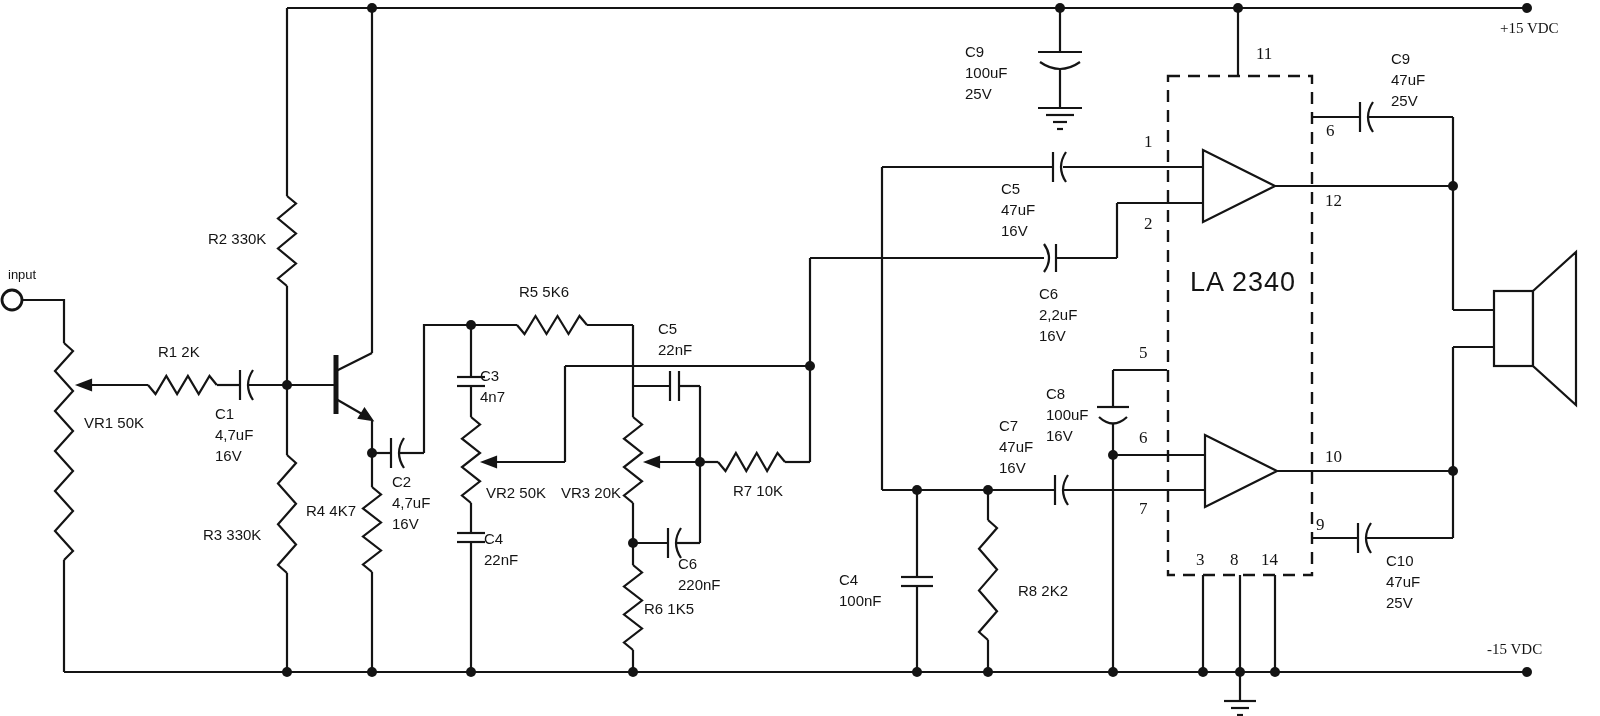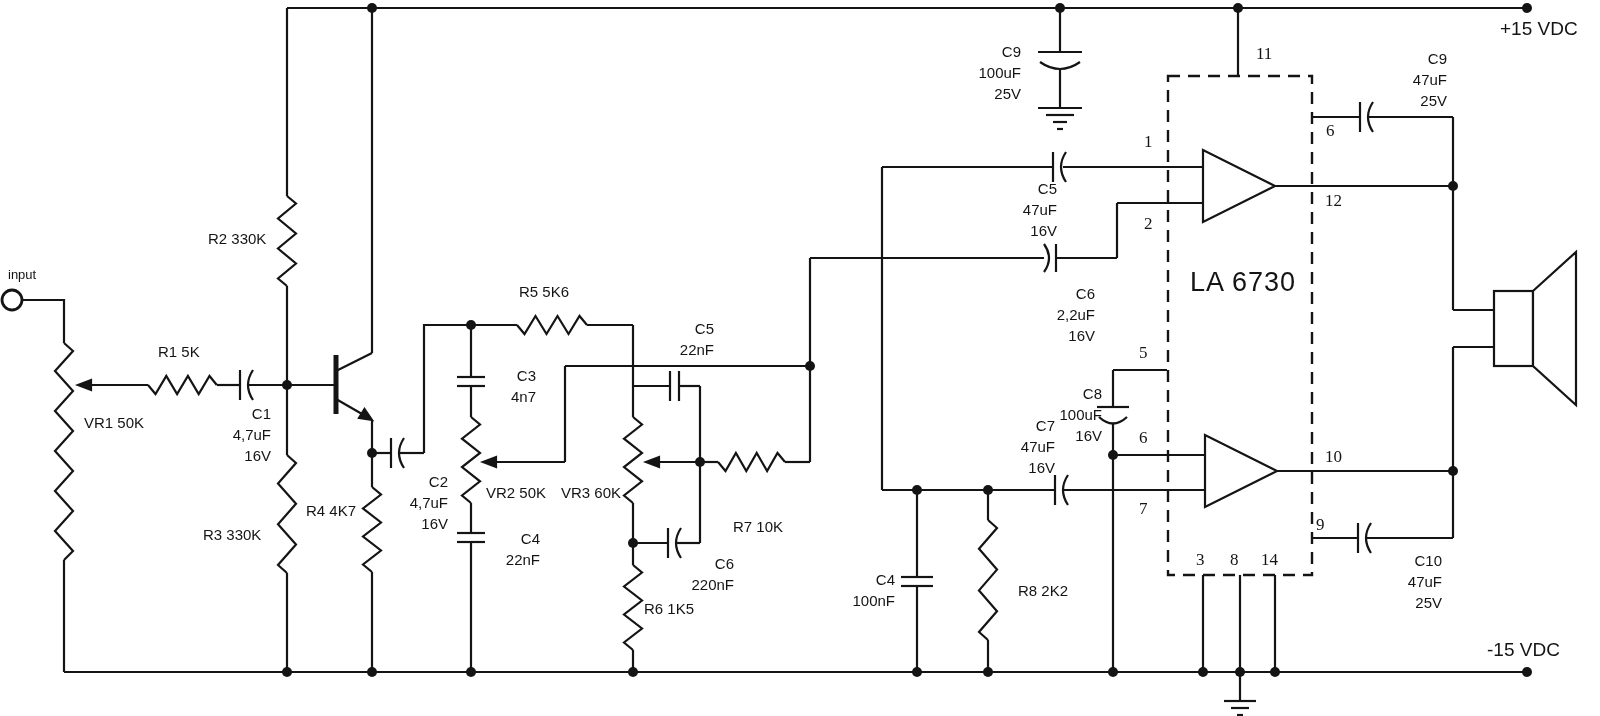--- a/index.html
+++ b/index.html
@@ -1,24 +1,24 @@
 <!DOCTYPE html>
 <html><head>
 <meta charset="utf-8">
 <style>
   html,body{margin:0;padding:0;background:#fff;}
   #stage{position:relative;width:1600px;height:716px;background:#ffffff;overflow:hidden;
          font-family:"Liberation Sans",sans-serif;color:#111;}
   #wires{position:absolute;left:0;top:0;}
   .lbl{position:absolute;font-size:15px;line-height:21px;color:#141414;white-space:nowrap;}
-  .cap{width:56px;text-align:right;white-space:normal;}
+  .cap{width:56px;text-align:left;white-space:normal;}
   .pin{font-size:17px;font-family:Liberation Serif, serif;}
   .ic-name{font-size:27px;letter-spacing:1px;}
   .tiny{font-size:13px;}
-  .pwr{font-size:19px;}
+  .pwr{font-size:15px;font-family:Liberation Serif, serif;}
   .ls{font-size:20px;padding-left:28px;}
 </style>
 </head>
 <body>
 
 <div id="stage">
 
 <svg id="wires" width="1600" height="716" viewBox="0 0 1600 716" fill="none" stroke="#141414" stroke-width="2.2" stroke-linejoin="miter">
 
   <g>
@@ -260,28 +260,28 @@
     <circle cx="1113" cy="672" r="5"></circle>
         <circle cx="1203" cy="672" r="5"></circle>
         <circle cx="1240" cy="672" r="5"></circle>
     <circle cx="1275" cy="672" r="5"></circle>
         <circle cx="1527" cy="672" r="5"></circle>
   </g>
 </svg>
 
 <div class="lbl tiny" style="left:8px;top:264px">input</div>
 <div class="lbl" style="left:84px;top:412px">VR1 50K</div>
-<div class="lbl" style="left:158px;top:341px">R1 5K</div>
+<div class="lbl" style="left:158px;top:341px">R1 2K</div>
 <div class="lbl" style="left:208px;top:228px">R2 330K</div>
 <div class="lbl" style="left:203px;top:524px">R3 330K</div>
 <div class="lbl" style="left:306px;top:500px">R4 4K7</div>
 <div class="lbl" style="left:519px;top:281px">R5 5K6</div>
 <div class="lbl" style="left:486px;top:482px">VR2 50K</div>
-<div class="lbl" style="left:561px;top:482px">VR3 60K</div>
-<div class="lbl" style="left:733px;top:516px">R7 10K</div>
+<div class="lbl" style="left:561px;top:482px">VR3 20K</div>
+<div class="lbl" style="left:733px;top:480px">R7 10K</div>
 <div class="lbl" style="left:644px;top:598px">R6 1K5</div>
 <div class="lbl" style="left:1018px;top:580px">R8 2K2</div>
 
 <div class="lbl cap" style="left:215px;top:403px">
   <div>C1</div>
   <div>4,7uF</div>
   <div>16V</div>
 </div>
 <div class="lbl cap" style="left:392px;top:471px">
   <div>C2</div>
@@ -337,21 +337,21 @@
   <div>C9</div>
   <div>47uF</div>
   <div>25V</div>
 </div>
 <div class="lbl cap" style="left:1386px;top:550px">
   <div>C10</div>
   <div>47uF</div>
   <div>25V</div>
 </div>
 
-<div class="lbl ic-name" style="left:1190px;top:272px">LA 6730</div>
+<div class="lbl ic-name" style="left:1190px;top:272px">LA 2340</div>
 
 <div class="lbl pin" style="left:1144px;top:131px">1</div>
 <div class="lbl pin" style="left:1144px;top:213px">2</div>
 <div class="lbl pin" style="left:1139px;top:342px">5</div>
 <div class="lbl pin" style="left:1139px;top:427px">6</div>
 <div class="lbl pin" style="left:1139px;top:498px">7</div>
 <div class="lbl pin" style="left:1196px;top:549px">3</div>
 <div class="lbl pin" style="left:1230px;top:549px">8</div>
 <div class="lbl pin" style="left:1261px;top:549px">14</div>
 <div class="lbl pin" style="left:1316px;top:514px">9</div>

